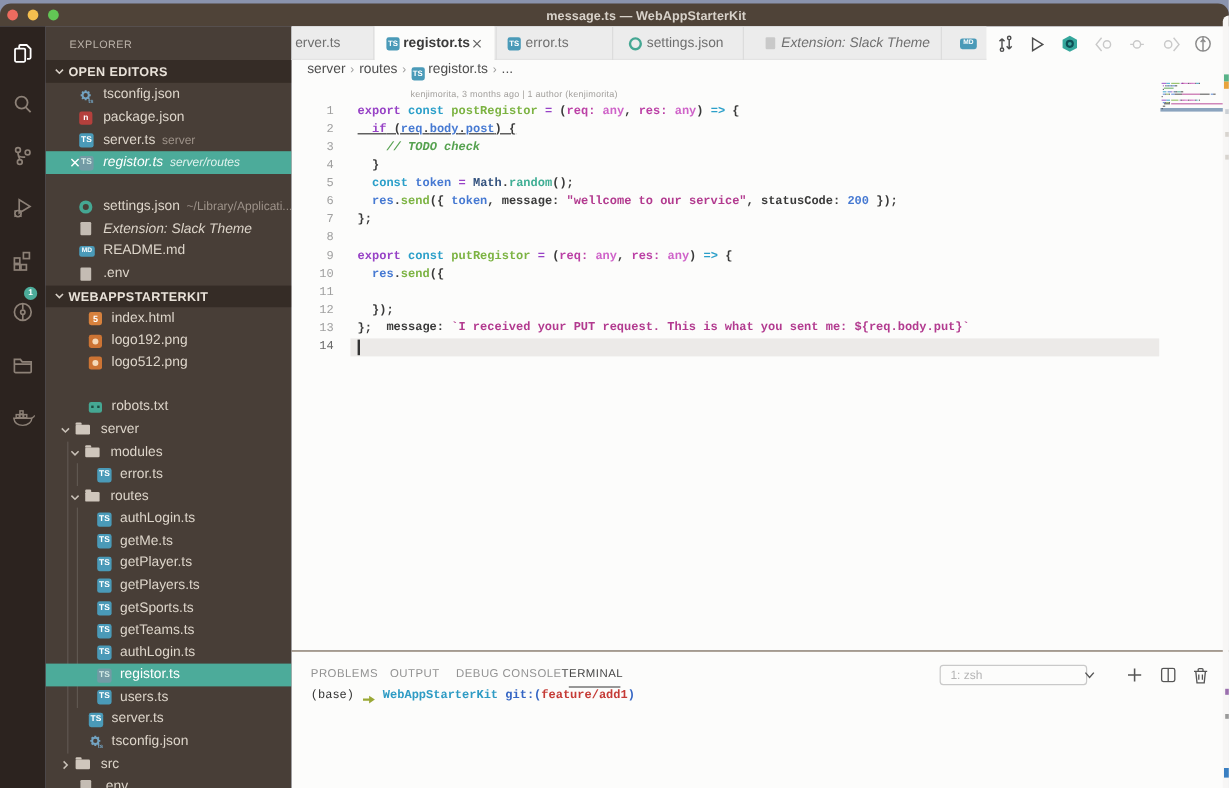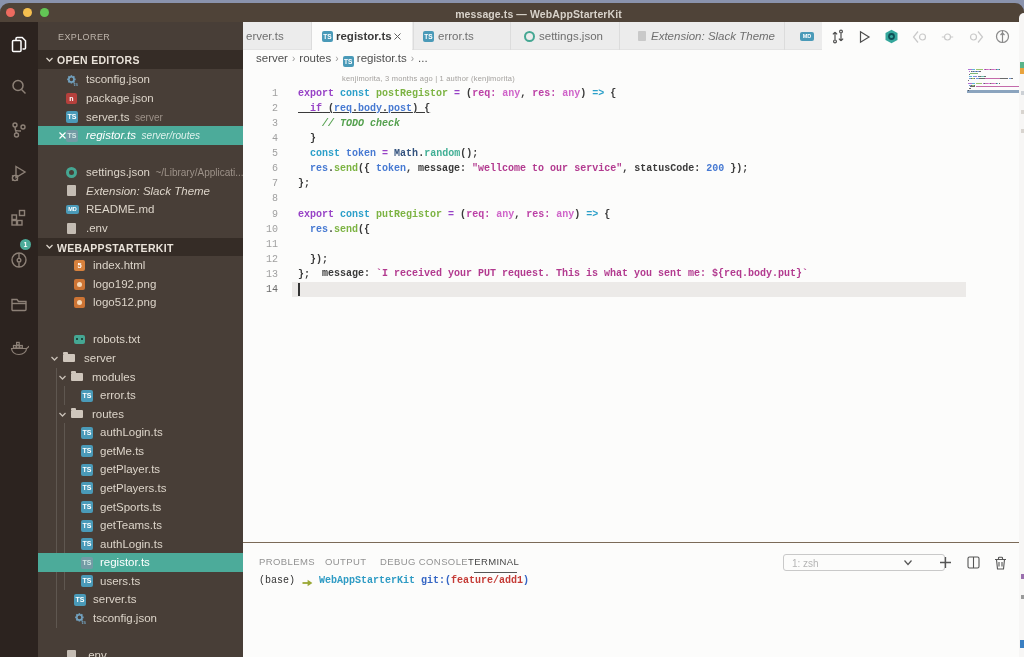--- a/index.html
+++ b/index.html
@@ -58,21 +58,21 @@
 
   
   #minimap { position:absolute; left:724px; top:0; width:57px; height:520px; }
   #mmbar { position:absolute; left:0px; top:67.8px; width:53px; height:3.4px; background:#8ba4be; }
   .mm { position:absolute; height:1px; opacity:.75; }
 
   
   #panel { position:absolute; left:243px; top:542px; width:781px; height:115px; background:#fcfcfb; border-top:1px solid #7b6a58; }
   .ptab { position:absolute; top:12.5px; font-size:9.5px; color:#929292; letter-spacing:0.4px; }
   #term { position:absolute; left:16px; top:32px; font-family:"Liberation Mono",monospace; font-size:10px; color:#333; white-space:pre; }
-  #zsh { position:absolute; left:540px; top:11px; width:162px; height:17px; border:1px solid #c9c9c9; border-radius:3px; font-size:10px; color:#b5b5b5; }
+  #zsh { position:absolute; left:540px; top:11px; width:123px; height:17px; border:1px solid #c9c9c9; border-radius:3px; font-size:10px; color:#b5b5b5; }
 </style>
 </head>
 <body>
 <div id="win">
   <div id="titlebar">
     <div class="tl" style="left:5.5px; background:#ed6b5f;"></div>
     <div class="tl" style="left:22.5px; background:#f5bf4f;"></div>
     <div class="tl" style="left:39.5px; background:#62c555;"></div>
     <div id="title">message.ts — WebAppStarterKit</div>
   </div>
@@ -292,20 +292,29 @@
       </div>
 <div class="row" style="top:586.9px;">
         <svg class="ficon" style="left:36px;" viewBox="0 0 12 12">
           <g stroke="#73a3c1" stroke-width="1.6">
             <circle cx="5.4" cy="5.4" r="2.6" fill="none"></circle>
             <path d="M5.4 1.2v1.4M5.4 8.2v1.4M1.2 5.4h1.4M8.2 5.4h1.4M2.4 2.4l1 1M7.4 7.4l1 1M8.4 2.4l-1 1M3.4 7.4l-1 1"></path>
           </g>
           <text x="7.5" y="11.5" font-size="5" fill="#73a3c1" font-weight="bold">ts</text>
         </svg>
         <span class="nm" style="left:55px;">tsconfig.json</span>
+      </div>
+<div class="row" style="top:605.5px;">
+        <svg class="ficon" style="left:12px;top:5px;width:9px;height:9px;" viewBox="0 0 9 9">
+          <path d="M3 1.5 L6 4.5 L3 7.5" stroke="#c8c0b7" stroke-width="1.3" fill="none"></path>
+        </svg>
+        <span class="ficon" style="left:25px;width:12px;height:8px;top:5.5px;background:#cfc6bc;border-radius:1px;">
+          <span style="position:absolute;left:0;top:-2px;width:5px;height:2px;background:#cfc6bc;border-radius:1px 1px 0 0;"></span>
+        </span>
+        <span class="nm" style="left:46px;">src</span>
       </div>
 <div class="row" style="top:624.1px;">
         <span class="ficon" style="left:29px;width:9px;height:11px;top:3.5px;background:#c4bcb3;border-radius:1px;"></span>
         <span class="nm" style="left:47px;">.env</span>
       </div>
   </div>
 
   <div id="editor">
     <div id="tabstrip"></div>
     <div id="activetab"></div>

